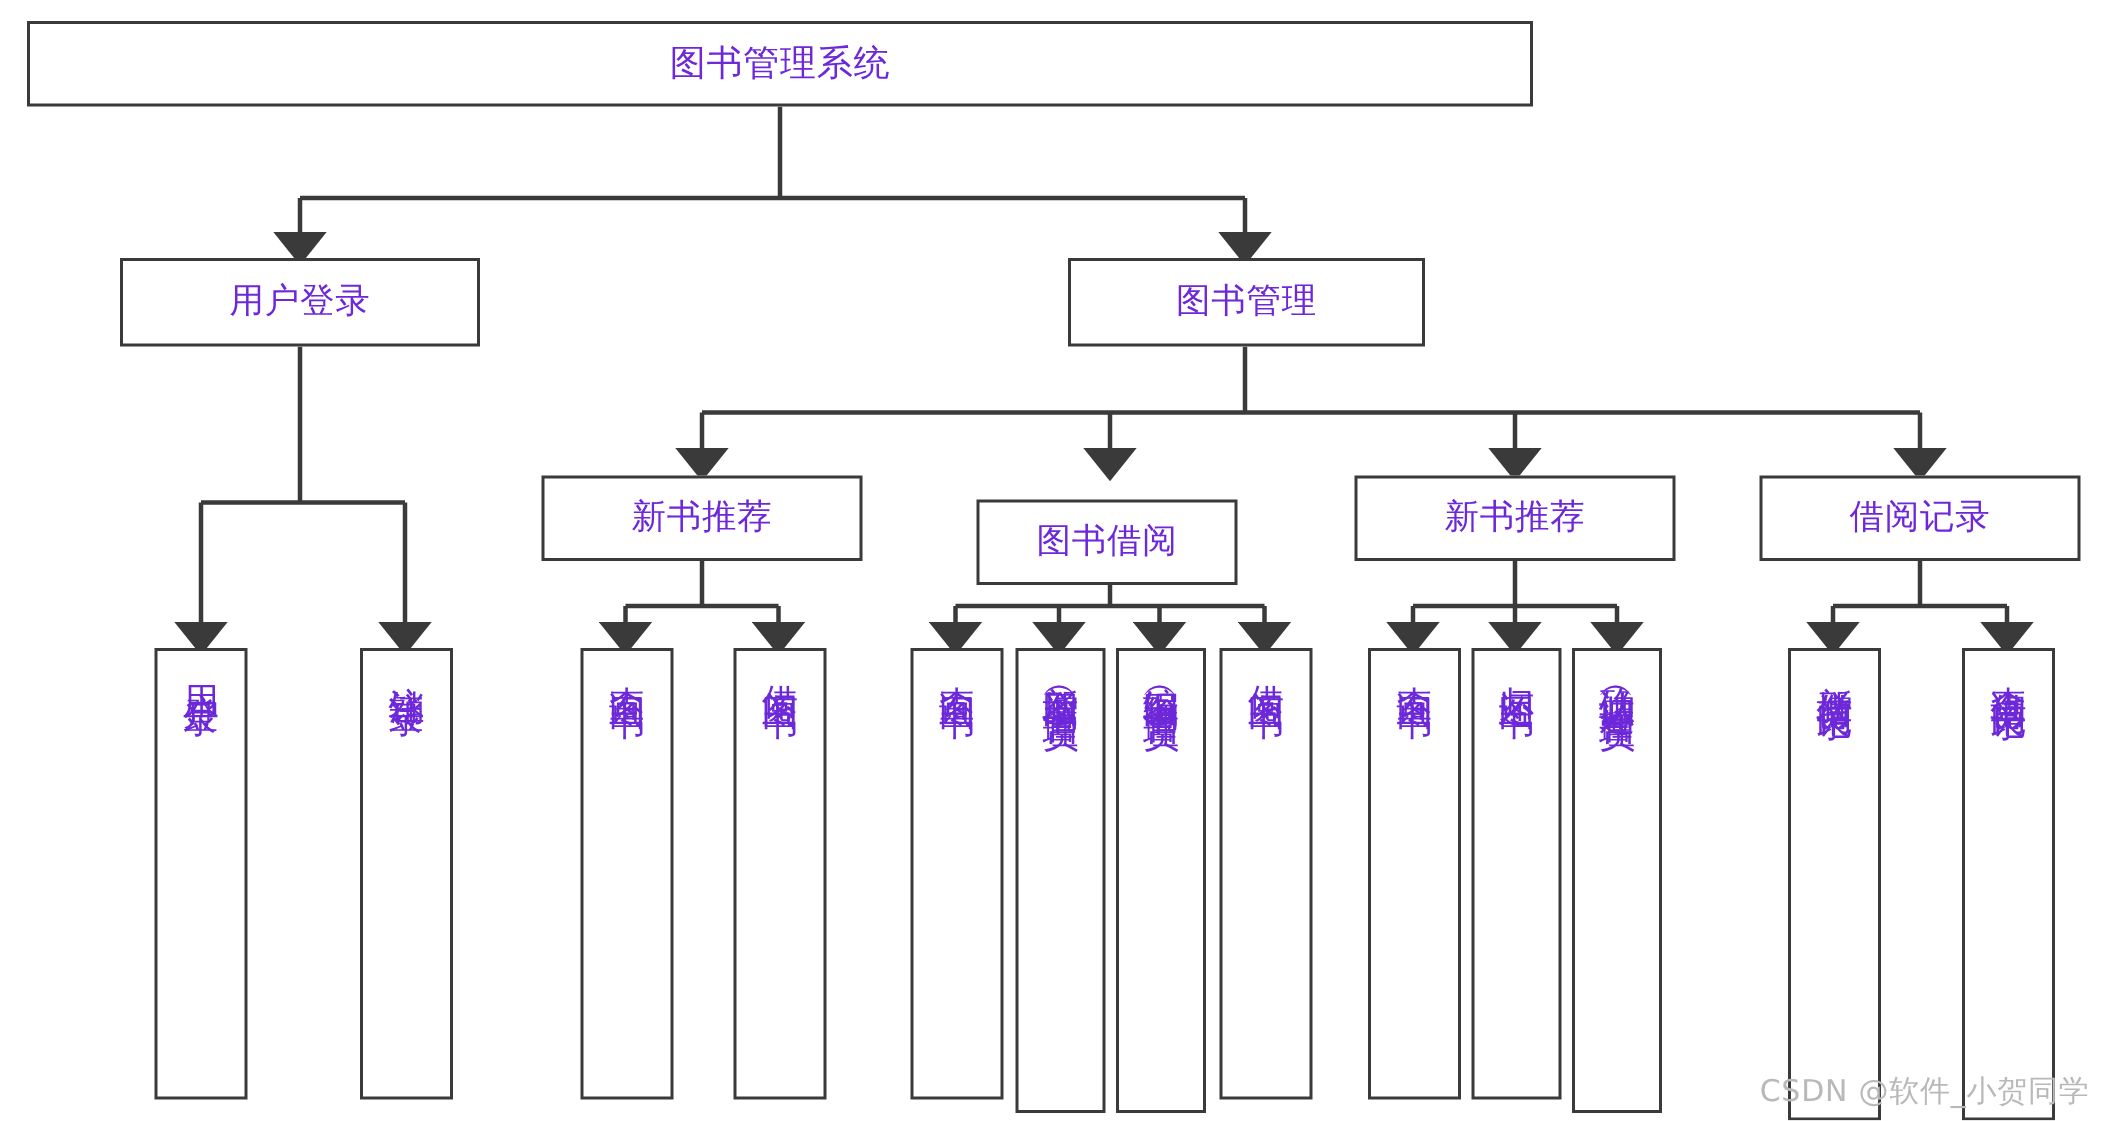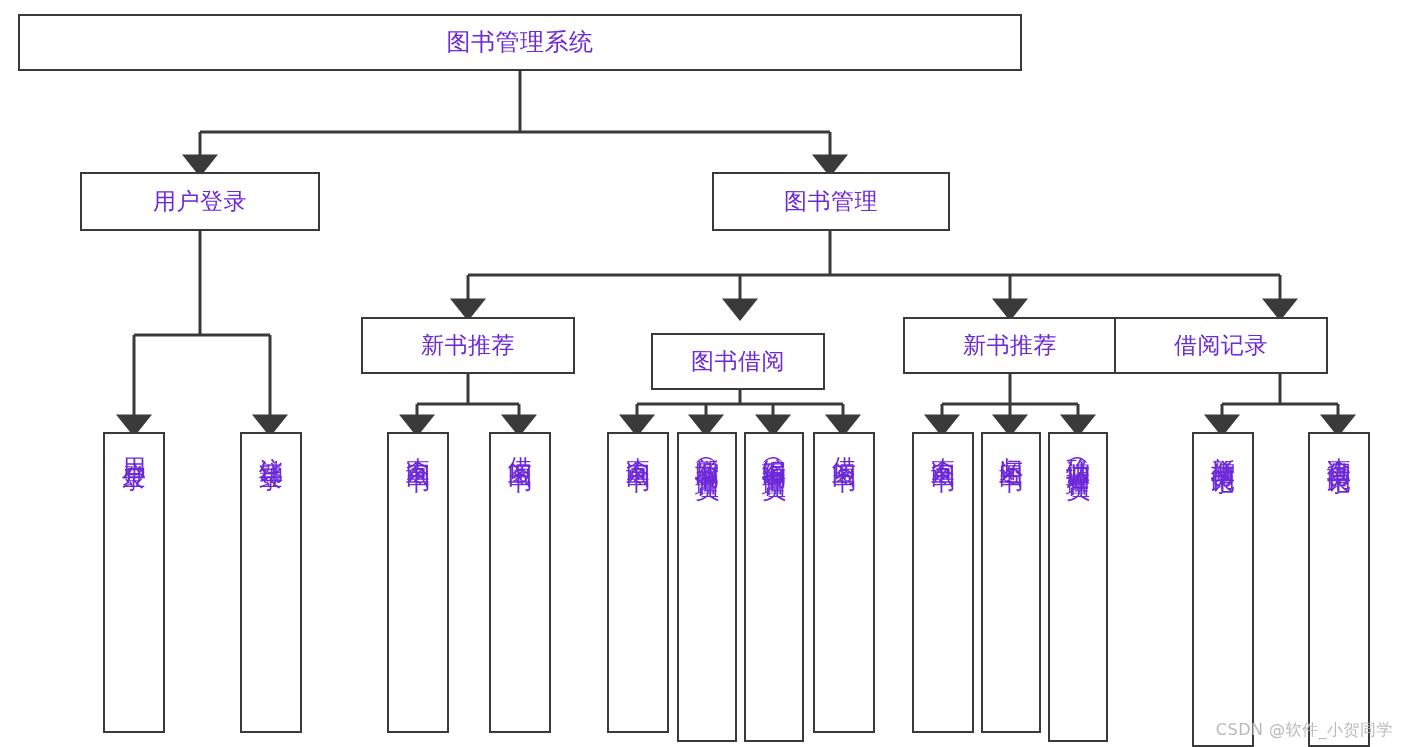--- a/index.html
+++ b/index.html
@@ -52,21 +52,21 @@
     letter-spacing:4px;
     white-space:nowrap;
     -webkit-text-orientation:upright;
   }
   .node.leaf.tall .lbl{letter-spacing:3px;}
 
   #watermark{
     position:absolute;
     right:12px;
     bottom:6px;
-    font-size:16px;
+    font-size:20px;
     color:#b9b9b9;
     letter-spacing:0.5px;
     white-space:nowrap;
     pointer-events:none;
   }
 </style>
 </head>
 <body>
 
 <div id="canvas">
@@ -134,21 +134,21 @@
 
   <div class="node lvl2" style="left:712px;top:172px;width:238px;height:59px;">
     <span class="lbl">图书管理</span>
   </div>
   <div class="node lvl3" style="left:633px;top:333px;width:174px;height:57px;margin-left:18px;">
     <span class="lbl">图书借阅</span>
   </div>
   <div class="node lvl3" style="left:903px;top:317px;width:214px;height:57px;">
     <span class="lbl">新书推荐</span>
   </div>
-  <div class="node lvl3" style="left:1114px;top:317px;width:214px;height:57px;">
+  <div class="node lvl3" style="left:1173px;top:317px;width:214px;height:57px;">
     <span class="lbl">借阅记录</span>
   </div>
 
   <div class="node leaf" style="left:103px;top:432px;width:62px;height:301px;">
     <span class="lbl">用户登录</span>
   </div>
   <div class="node leaf" style="left:240px;top:432px;width:62px;height:301px;">
     <span class="lbl">注销登录</span>
   </div>
 

